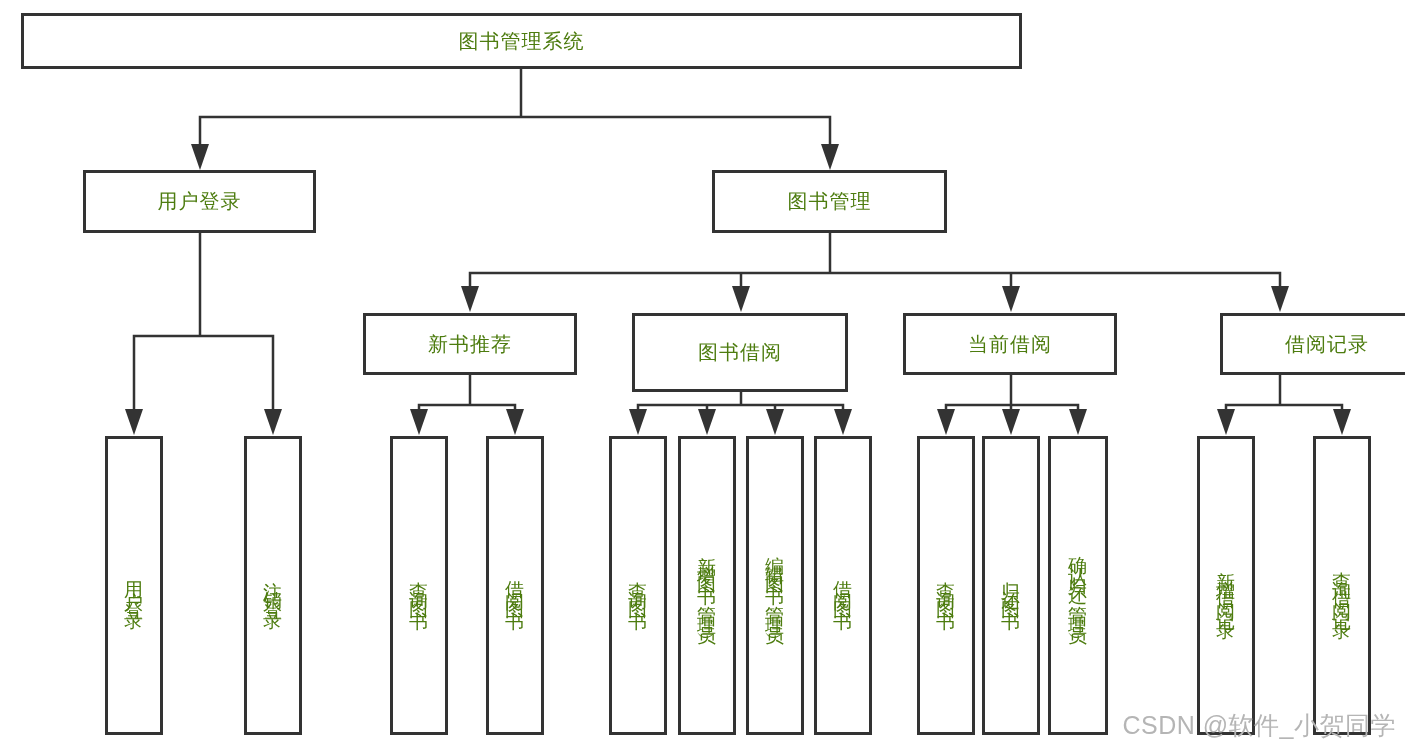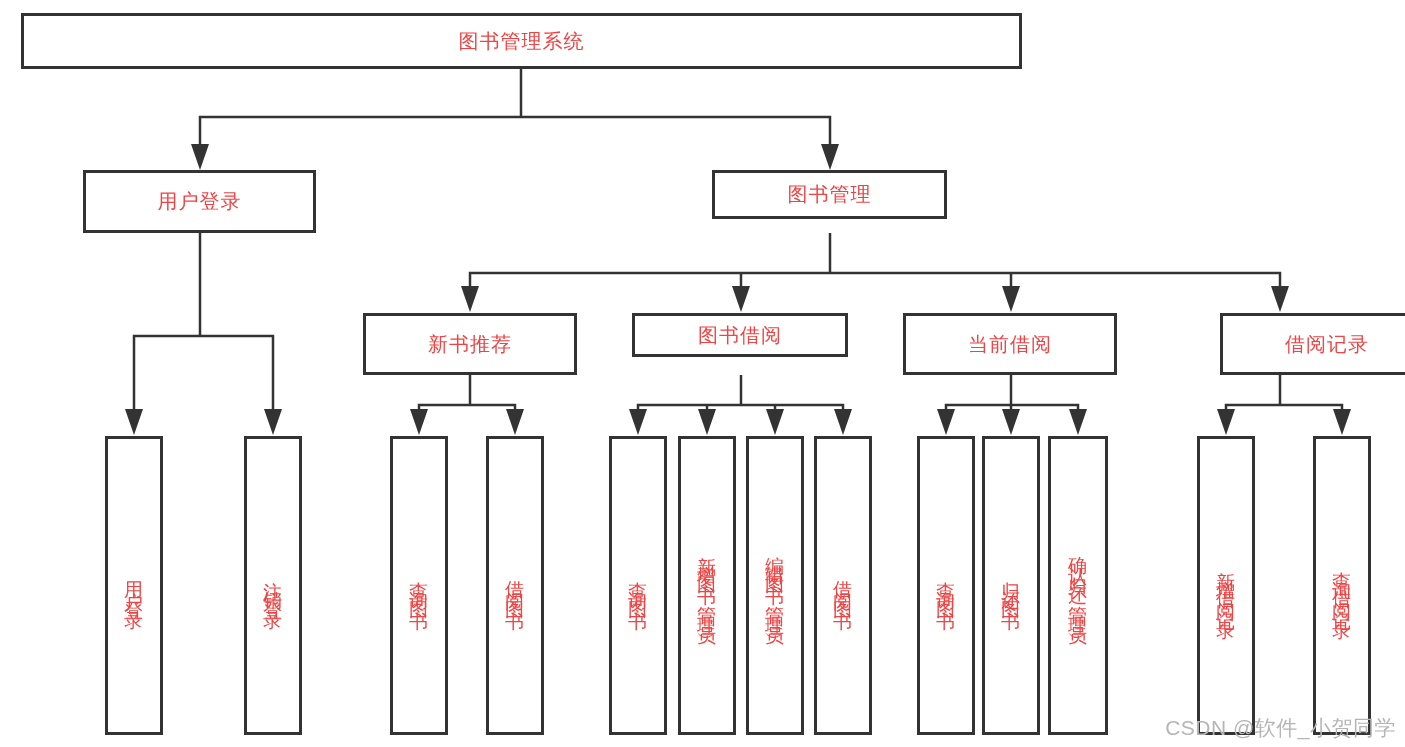--- a/index.html
+++ b/index.html
@@ -19,21 +19,21 @@
     position: absolute;
     left: 0; top: 0;
     width: 1405px; height: 747px;
     pointer-events: none;
   }
   .node {
     position: absolute;
     box-sizing: border-box;
     border: 3px solid #333333;
     background: #ffffff;
-    color: #ef4444;
+    color: #4d7c0f;
     display: flex;
     align-items: center;
     justify-content: center;
     z-index: 2;
   }
   .hnode {
     font-size: 20px;
     letter-spacing: 1px;
     white-space: nowrap;
   }
@@ -44,21 +44,21 @@
     letter-spacing: 10px;
     line-height: 1;
     width: 58px;
     top: 436px;
     height: 299px;
   }
   .watermark {
     position: absolute;
     right: 9px;
     bottom: 5px;
-    font-size: 21px;
+    font-size: 25px;
     color: #b5b5b5;
     letter-spacing: 0.5px;
     z-index: 3;
     white-space: nowrap;
     margin-top: 28px;
   }
 </style>
 </head>
 <body>
 
@@ -119,24 +119,24 @@
       <polygon points="1069,409 1087,409 1078,435"></polygon>
 
       <polygon points="1217,409 1235,409 1226,435"></polygon>
       <polygon points="1333,409 1351,409 1342,435"></polygon>
     </g>
   </svg>
 
   <div class="node hnode" style="left:21px; top:13px; width:1001px; height:56px;">图书管理系统</div>
 
   <div class="node hnode" style="left:83px; top:170px; width:233px; height:63px;">用户登录</div>
-  <div class="node hnode" style="left:712px; top:170px; width:235px; height:49px;">图书管理</div>
+  <div class="node hnode" style="left:712px; top:170px; width:235px; height:63px;">图书管理</div>
 
   <div class="node hnode" style="left:363px; top:313px; width:214px; height:62px;">新书推荐</div>
-  <div class="node hnode" style="left:632px; top:313px; width:216px; height:44px;">图书借阅</div>
+  <div class="node hnode" style="left:632px; top:313px; width:216px; height:79px;">图书借阅</div>
   <div class="node hnode" style="left:903px; top:313px; width:214px; height:62px;text-align:right;">当前借阅</div>
   <div class="node hnode" style="left:1220px; top:313px; width:214px; height:62px;">借阅记录</div>
 
   <div class="node vnode" style="left:105px;">用户登录</div>
   <div class="node vnode" style="left:244px;">注销登录</div>
 
   <div class="node vnode" style="left:390px;">查询图书</div>
   <div class="node vnode" style="left:486px;">借阅图书</div>
 
   <div class="node vnode" style="left:609px;">查询图书</div>

